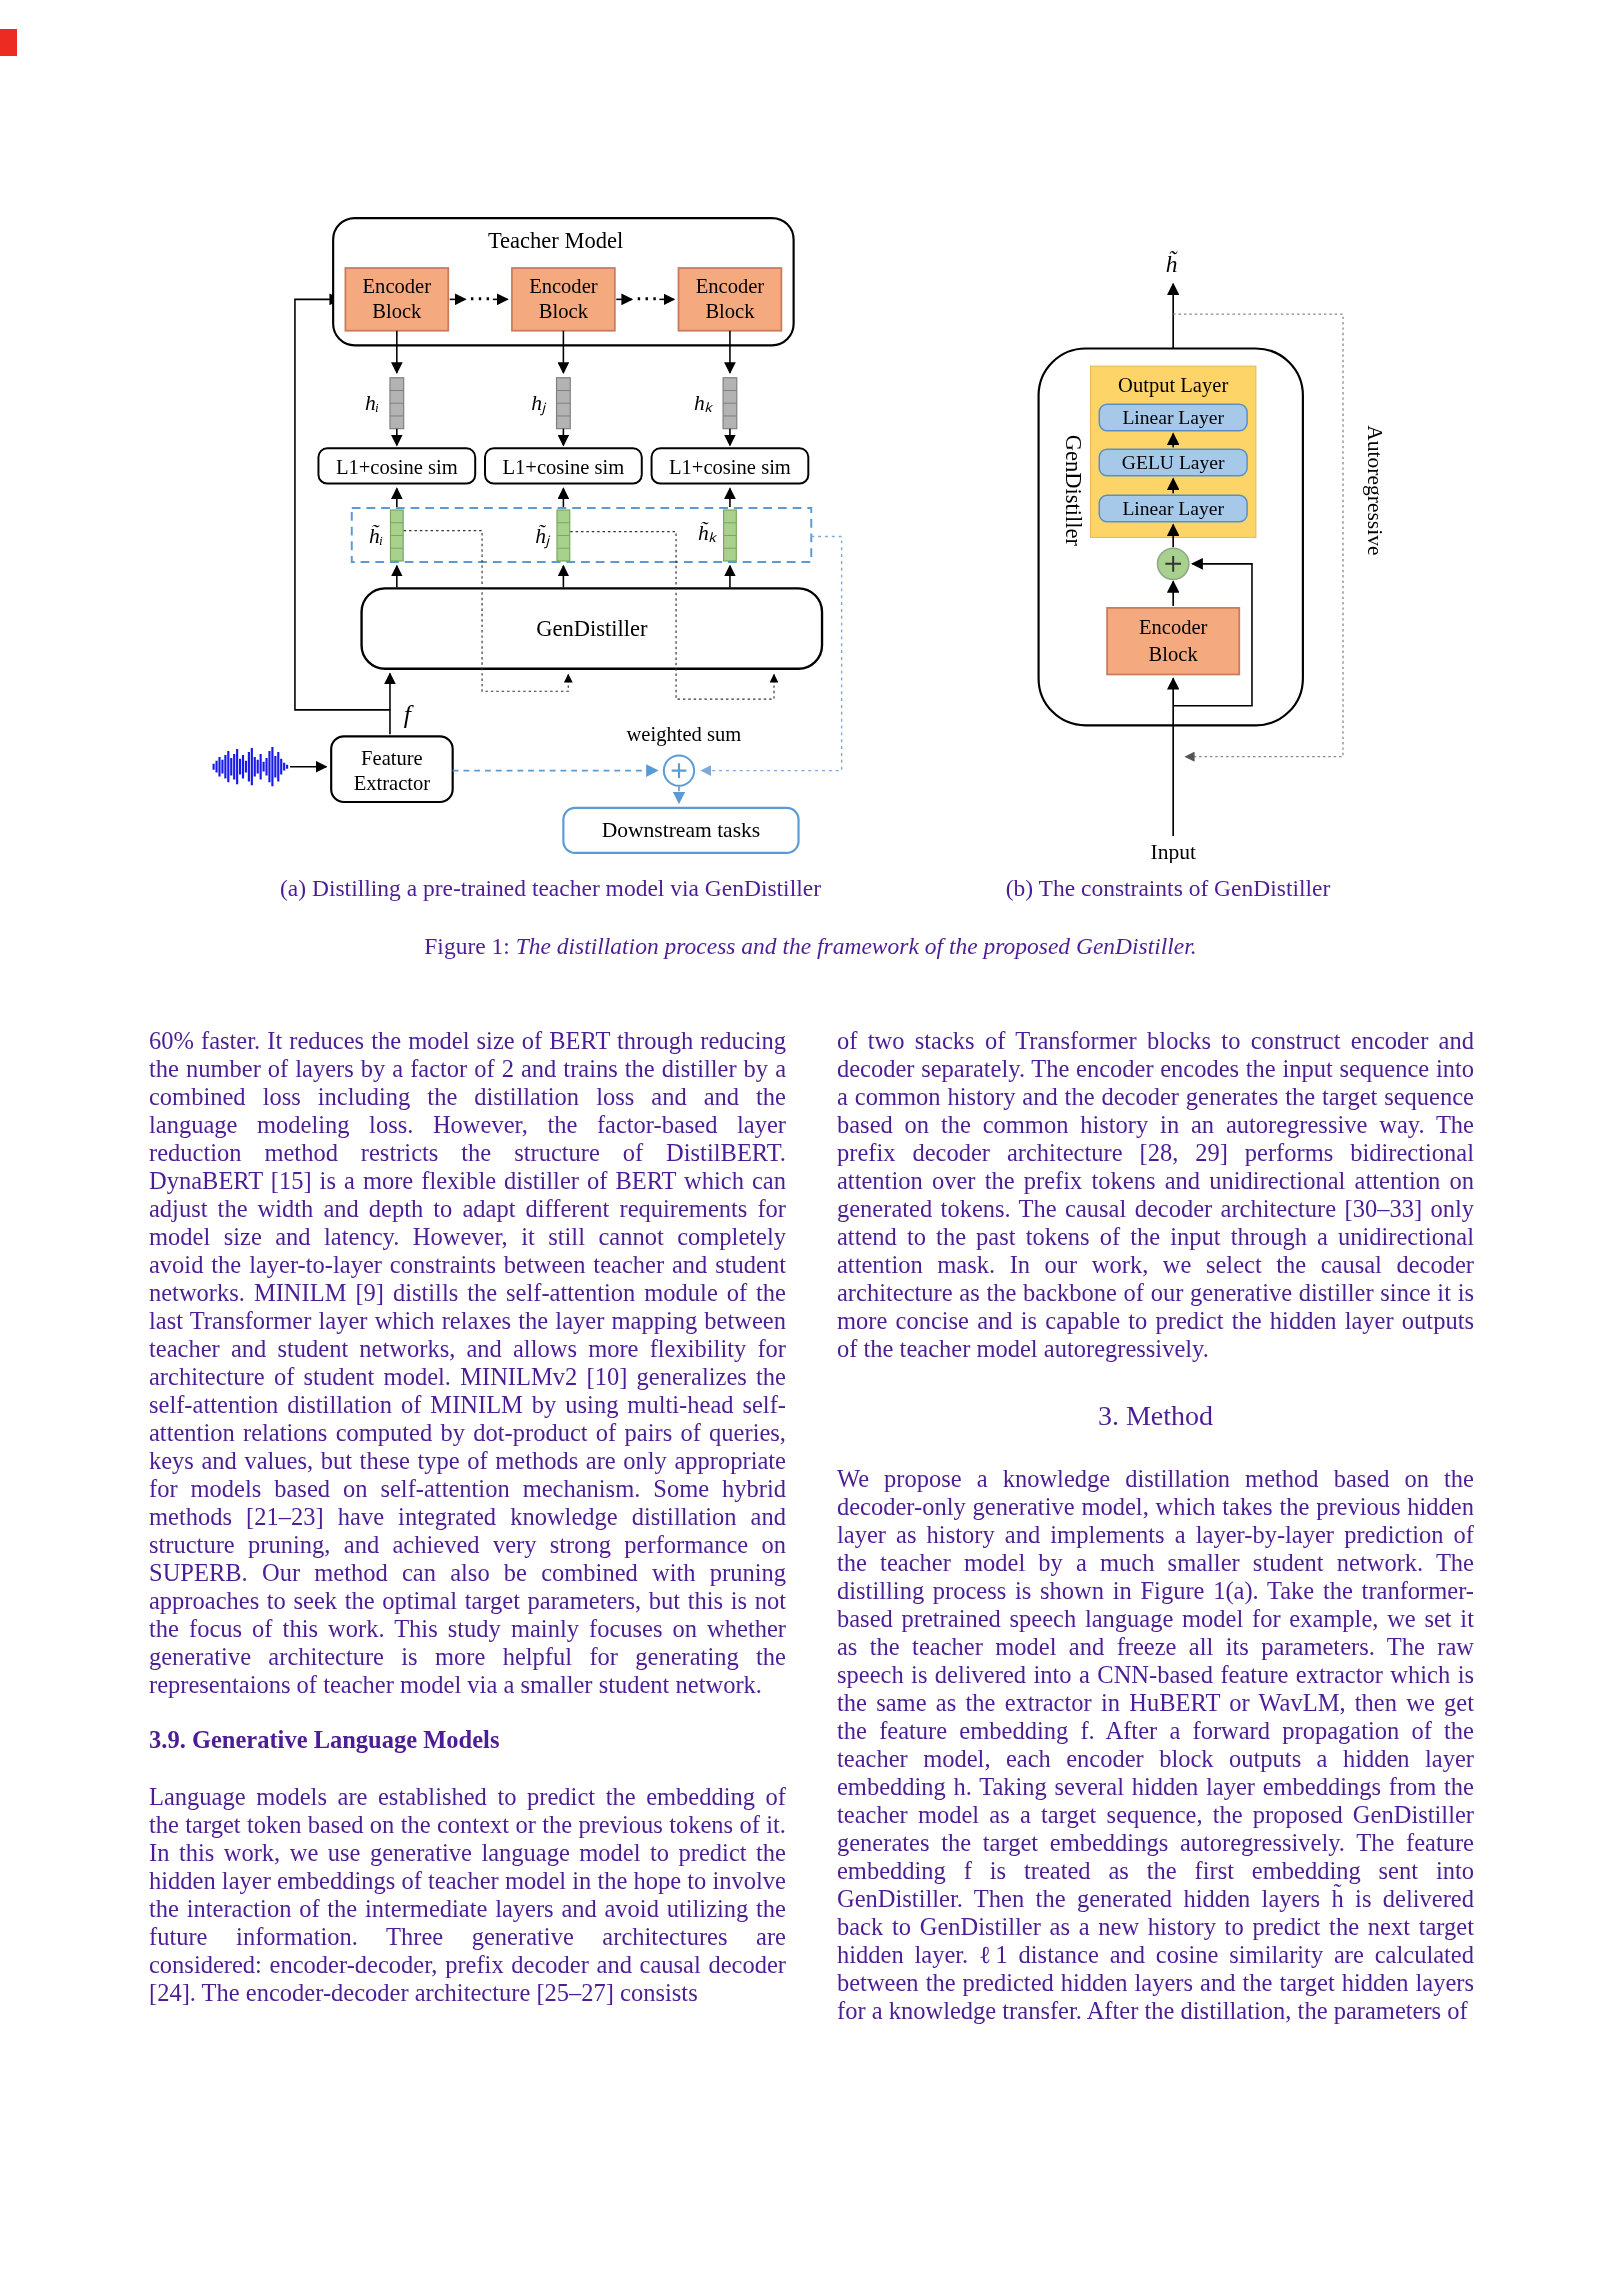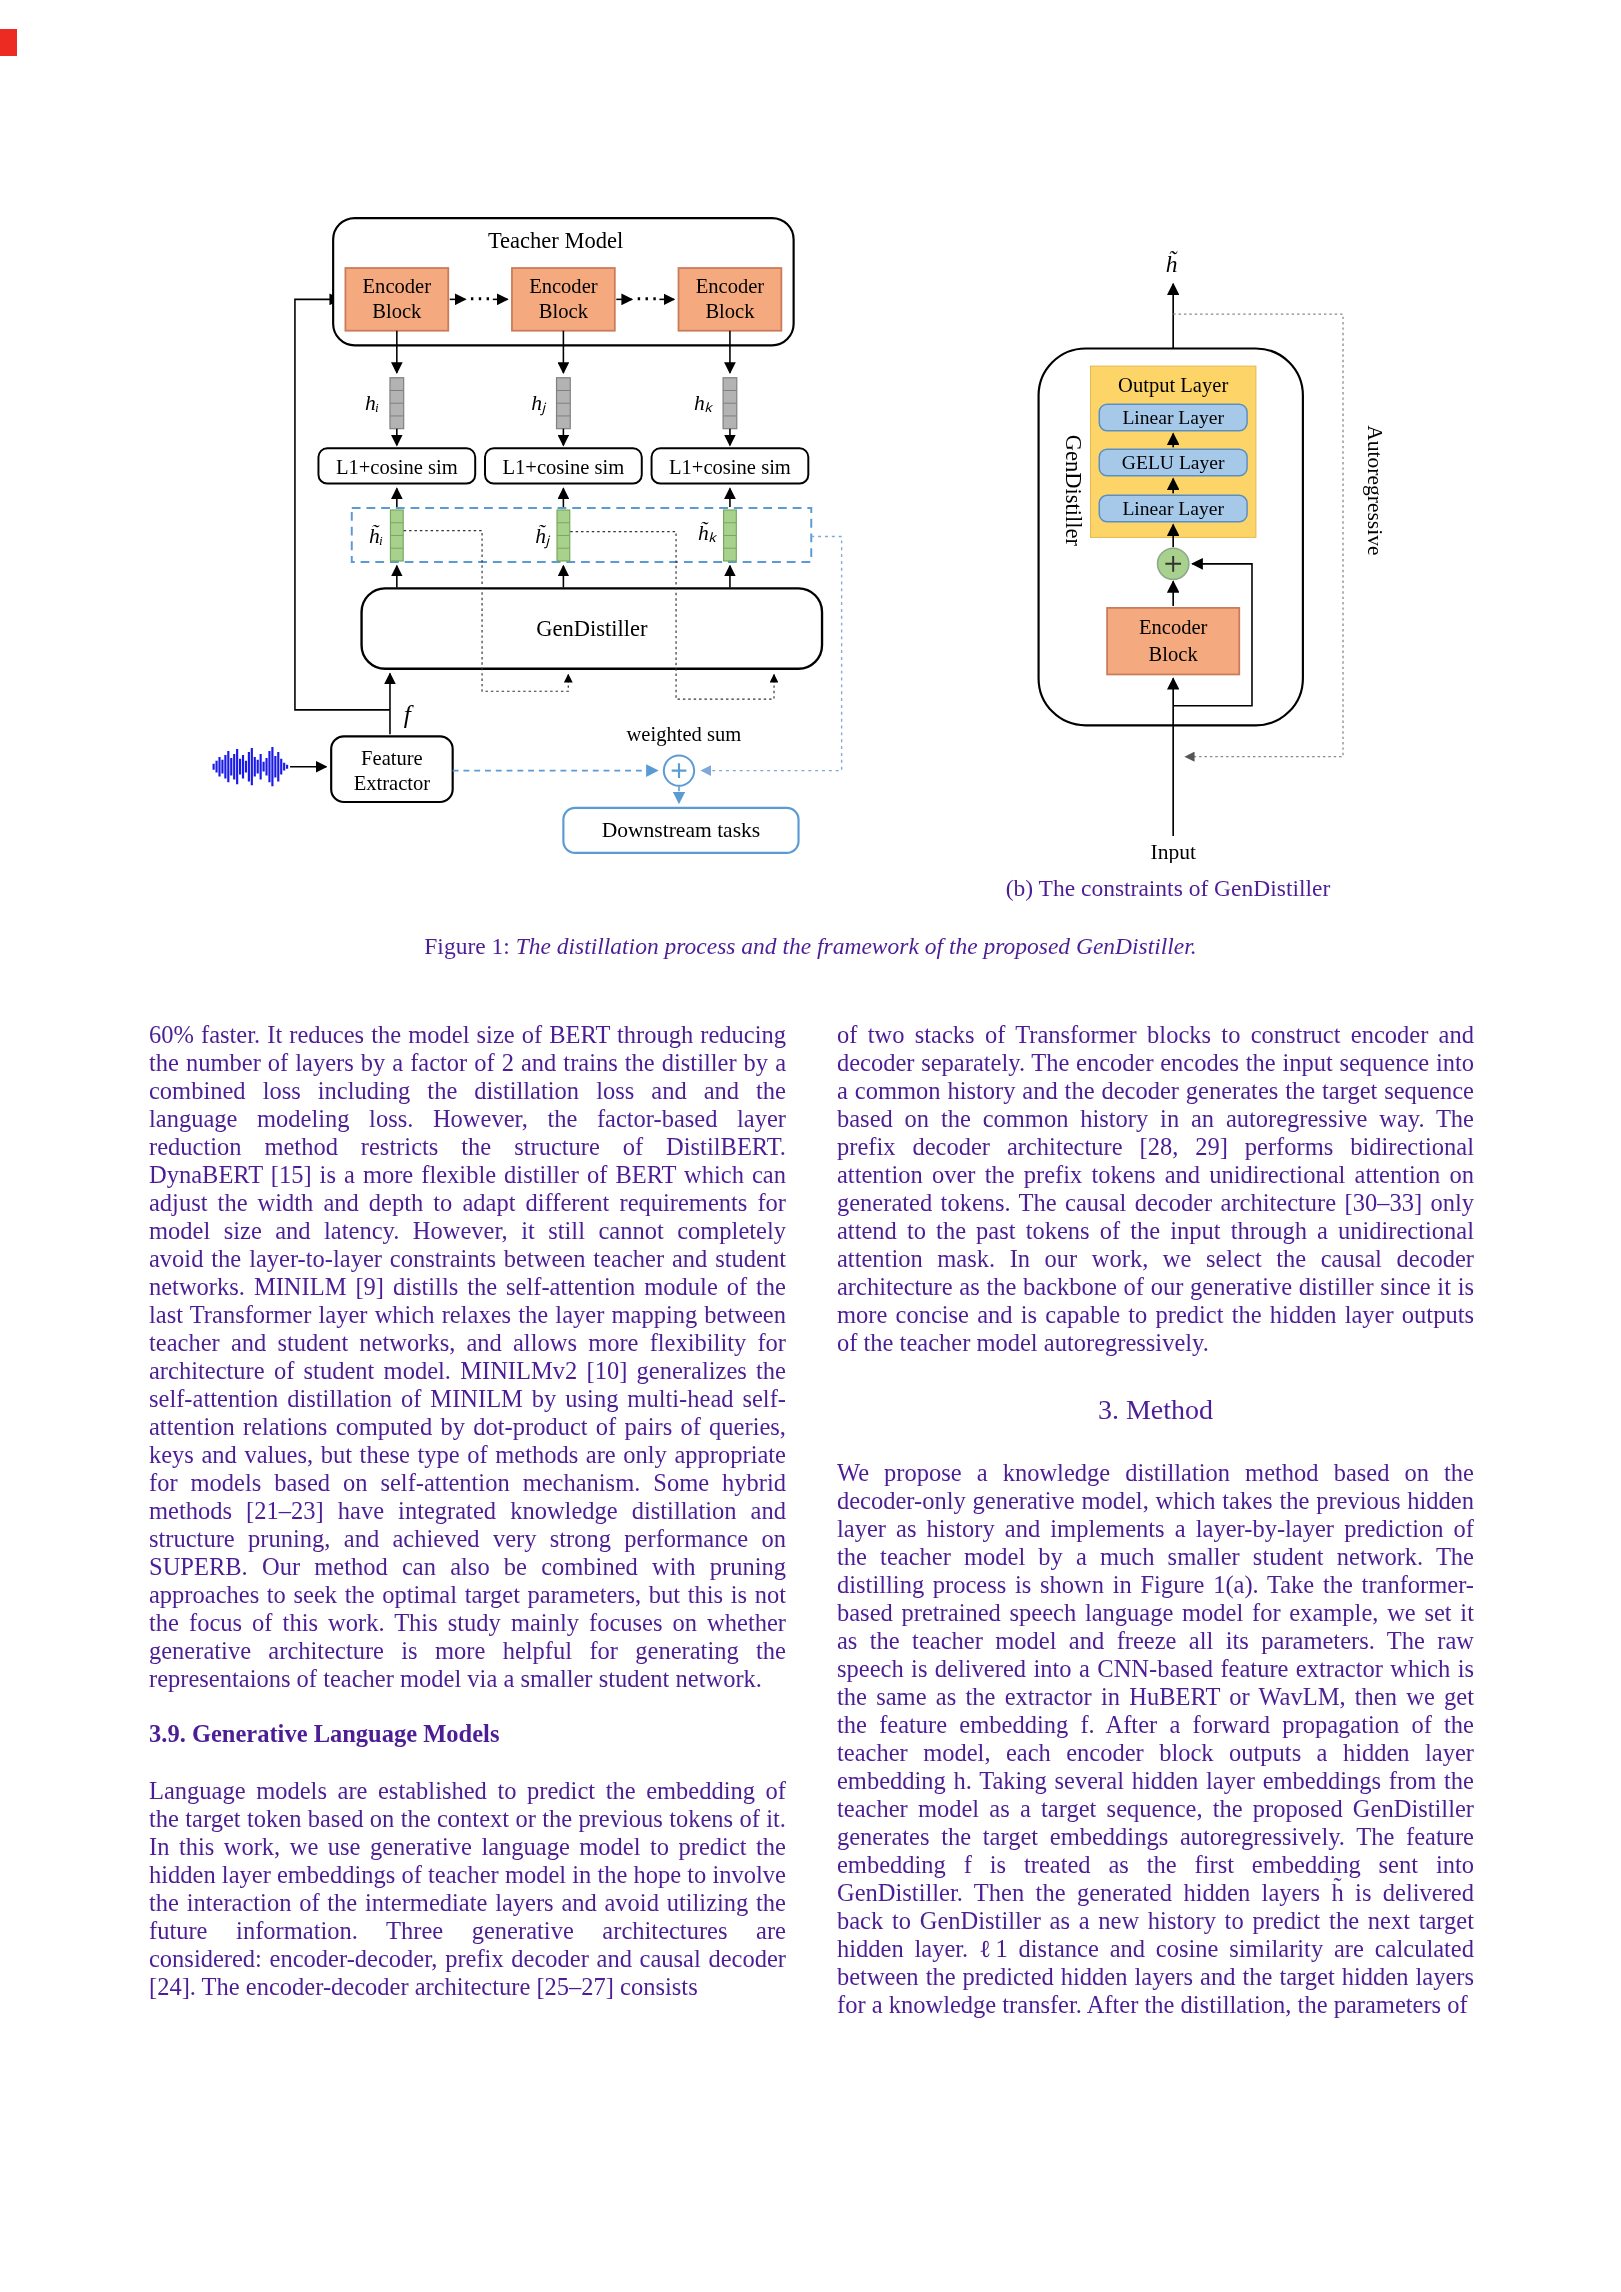--- a/index.html
+++ b/index.html
@@ -7,21 +7,21 @@
         font-family:"Liberation Serif", serif;color:#4c1d95;}
   .red-mark{position:absolute;left:0;top:29px;width:16.7px;height:26.5px;background:#ec2b22;}
   svg text{font-family:"Liberation Serif", serif;fill:#000;}
   .fig-a{position:absolute;left:147px;top:201px;}
   .fig-b{position:absolute;left:1019px;top:250px;}
   .cap-a{position:absolute;left:188px;top:875px;width:725px;text-align:center;font-size:23.5px;}
   .cap-b{position:absolute;left:982px;top:875px;width:372px;text-align:center;font-size:23.5px;}
   .fig-caption{position:absolute;left:0;top:933px;width:1621px;text-align:center;font-size:23.5px;font-family:Liberation Serif, serif;}
   .fig-caption .it{font-style:italic;}
   .columns{position:absolute;left:149px;top:1021px;width:1325px;display:flex;gap:51px;}
-  .col{width:637px;}
+  .col{width:637px;margin-top:6px;}
   .para{margin:0;font-size:24.5px;line-height:28px;text-align:justify;}
   .subheading{font-size:24.5px;font-weight:bold;margin:26.5px 0 29px 0;}
   .secheading{font-size:28px;font-weight:normal;text-align:center;margin:37px 0 33px 0;}
 </style>
 </head>
 <body>
 
 <div class="page">
 
   <div class="red-mark"></div>
@@ -207,20 +207,21 @@
       <text x="157.5" y="392" text-anchor="middle" font-size="21">Encoder</text>
       <text x="157.5" y="419" text-anchor="middle" font-size="21">Block</text>
     </g>
     <line x1="157.5" y1="363" x2="157.5" y2="338" stroke="#000" stroke-width="1.7" marker-end="url(#arrB2)"></line>
 
     <line x1="157.5" y1="598" x2="157.5" y2="437" stroke="#000" stroke-width="1.7" marker-end="url(#arrB2)"></line>
     <path d="M157.5,465 L238,465 L238,320 L177,320" fill="none" stroke="#000" stroke-width="1.6" marker-end="url(#arrB2)"></path>
     <text x="157.5" y="622" text-anchor="middle" font-size="22">Input</text>
   </svg>
 
+  <div class="cap-a">(a) Distilling a pre-trained teacher model via GenDistiller</div>
   <div class="cap-b">(b) The constraints of GenDistiller</div>
 
   <div class="fig-caption">
     <span>Figure 1: </span><span class="it">The distillation process and the framework of the proposed GenDistiller.</span>
   </div>
 
   <div class="columns">
     <div class="col">
       <p class="para">60% faster. It reduces the model size of BERT through reducing the number of layers by a factor of 2 and trains the distiller by a combined loss including the distillation loss and and the language modeling loss. However, the factor-based layer reduction method restricts the structure of DistilBERT. DynaBERT [15] is a more flexible distiller of BERT which can adjust the width and depth to adapt different requirements for model size and latency. However, it still cannot completely avoid the layer-to-layer constraints between teacher and student networks. MINILM [9] distills the self-attention module of the last Transformer layer which relaxes the layer mapping between teacher and student networks, and allows more flexibility for architecture of student model. MINILMv2 [10] generalizes the self-attention distillation of MINILM by using multi-head self-attention relations computed by dot-product of pairs of queries, keys and values, but these type of methods are only appropriate for models based on self-attention mechanism. Some hybrid methods [21–23] have integrated knowledge distillation and structure pruning, and achieved very strong performance on SUPERB. Our method can also be combined with pruning approaches to seek the optimal target parameters, but this is not the focus of this work. This study mainly focuses on whether generative architecture is more helpful for generating the representaions of teacher model via a smaller student network.</p>
       <div class="subheading">3.9.  Generative Language Models</div>

